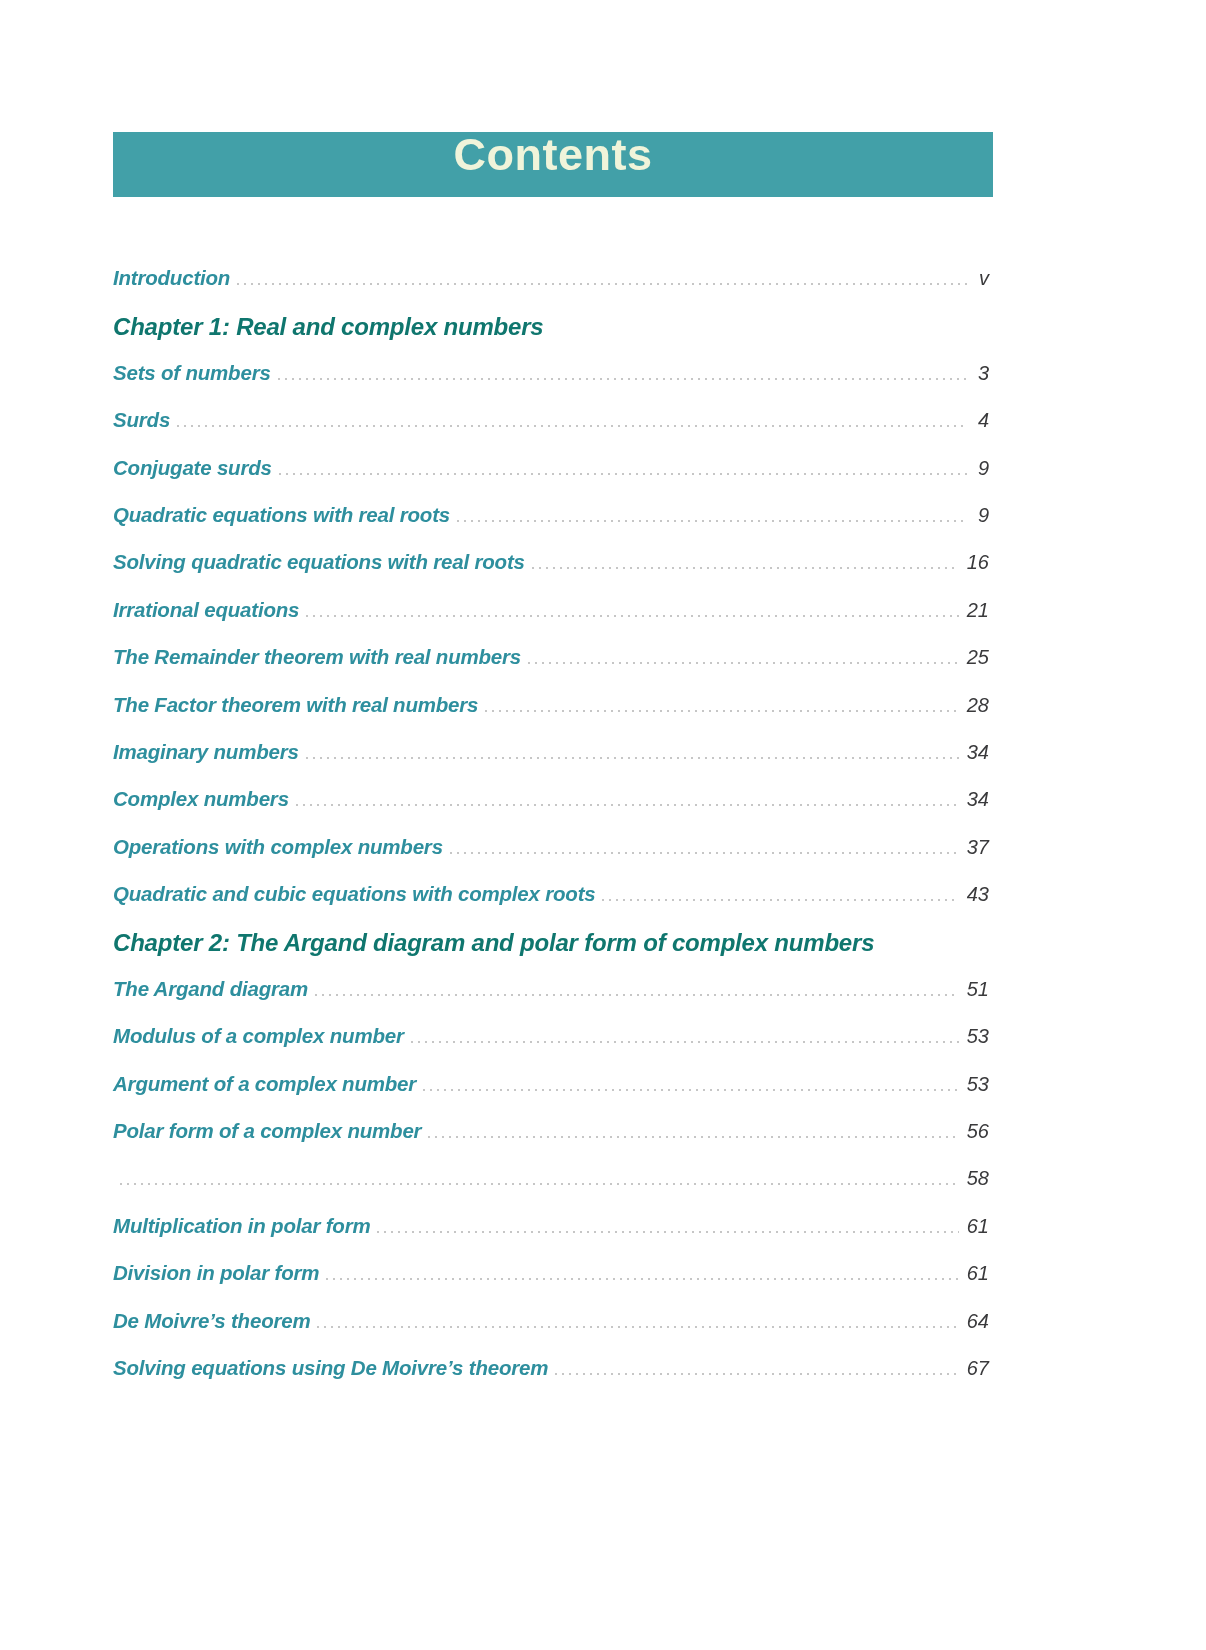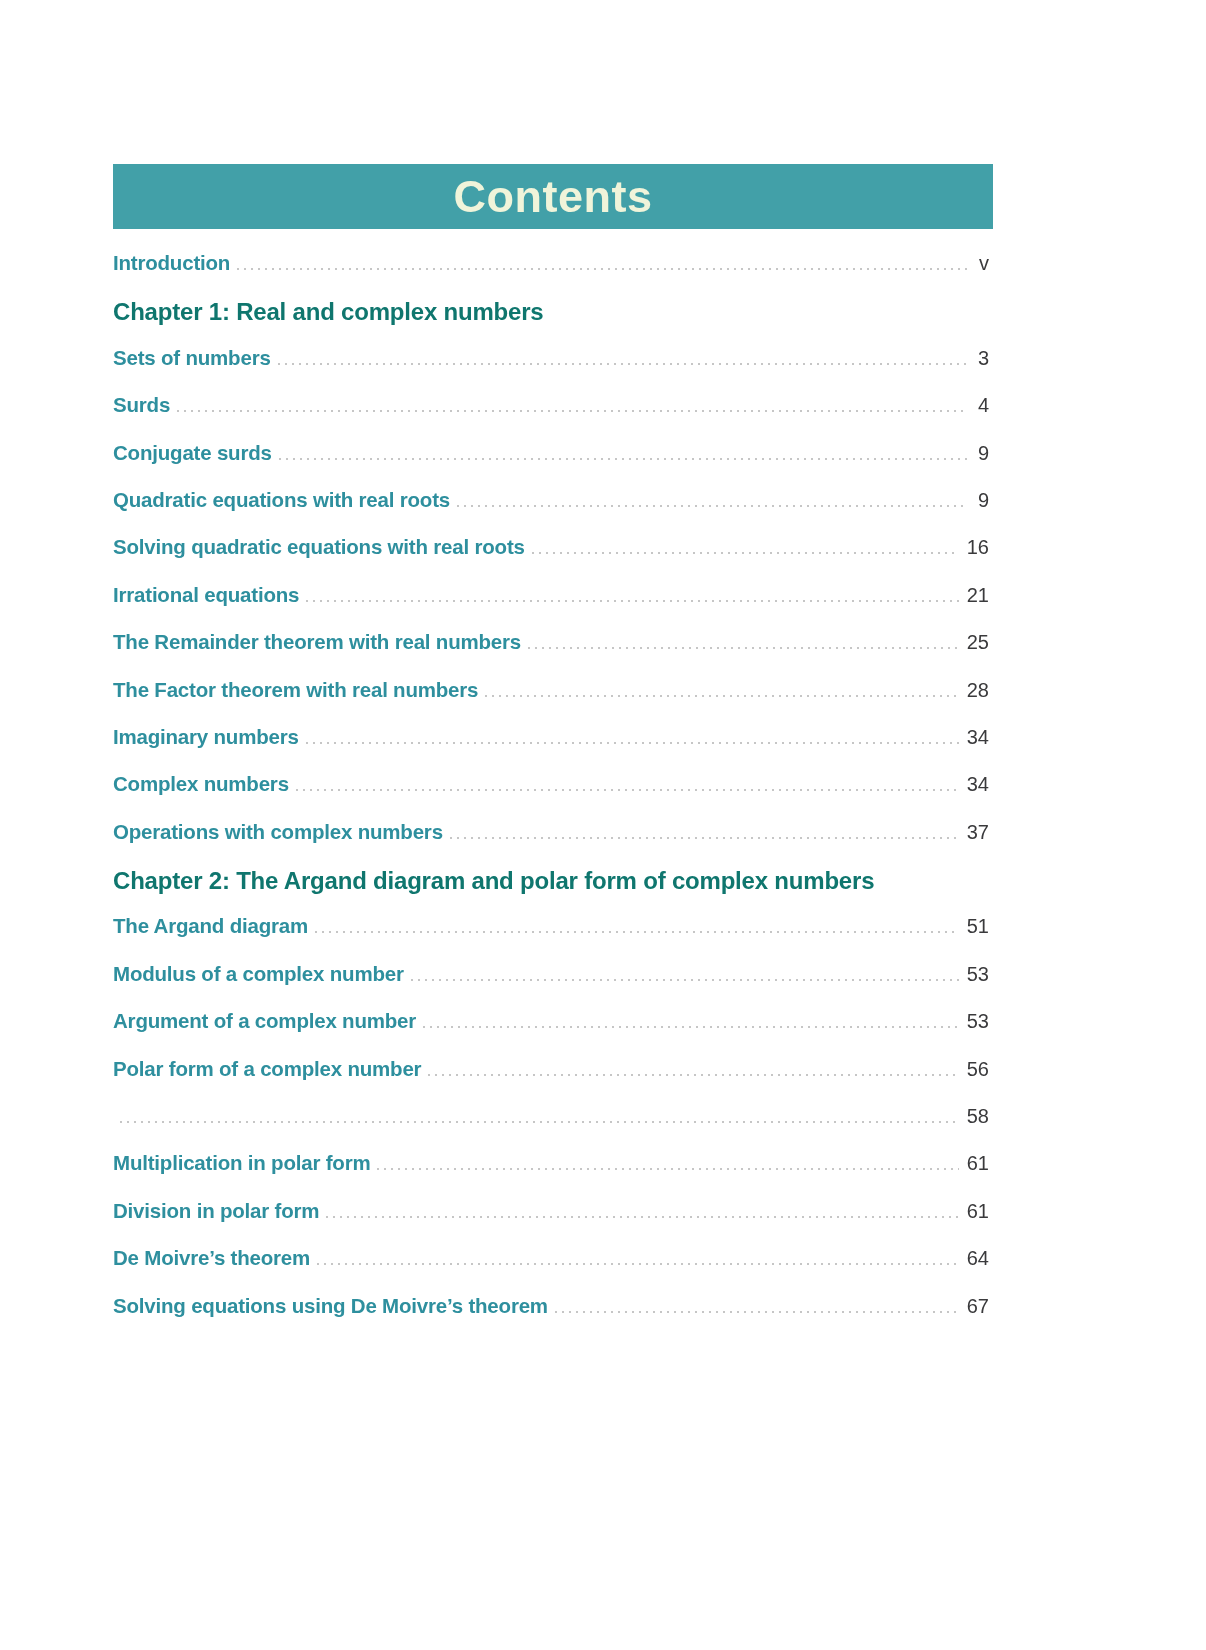--- a/index.html
+++ b/index.html
@@ -11,41 +11,42 @@
     position: relative;
     width: 1206px;
     height: 1650px;
     background: #ffffff;
     font-family: "Liberation Sans", sans-serif;
     overflow: hidden;
   }
   .banner {
     position: absolute;
     left: 113px;
-    top: 164px;
+    top: 132px;
     width: 880px;
     height: 65px;
     background: #42a0a8;
     display: flex;
-    align-items: center;
+    align-items: flex-start;
     justify-content: center;
   }
   .banner h1 {
     margin: 0;
     font-size: 45px;
     font-weight: bold;
     letter-spacing: 0.5px;
     color: #f0f4da;
     line-height: 1;
   }
   .toc {
     position: absolute;
     left: 113px;
-    top: 252px;
+    top: 267px;
     width: 876px;
+    font-style: italic;
   }
   .row {
     display: flex;
     align-items: flex-end;
     height: 22px;
     margin-bottom: 25.4px;
   }
   .label {
     font-size: 20.5px;
     font-weight: bold;
@@ -142,20 +143,25 @@
       <div class="row">
         <span class="label">Complex numbers</span>
         <span class="leader"></span>
         <span class="pagenum">34</span>
       </div>
       <div class="row">
         <span class="label">Operations with complex numbers</span>
         <span class="leader"></span>
         <span class="pagenum">37</span>
       </div>
+      <div class="row">
+        <span class="label">Quadratic and cubic equations with complex roots</span>
+        <span class="leader"></span>
+        <span class="pagenum">43</span>
+      </div>
       <div class="chapter">Chapter 2: The Argand diagram and polar form of complex numbers</div>
       <div class="row">
         <span class="label">The Argand diagram</span>
         <span class="leader"></span>
         <span class="pagenum">51</span>
       </div>
       <div class="row">
         <span class="label">Modulus of a complex number</span>
         <span class="leader"></span>
         <span class="pagenum">53</span>

